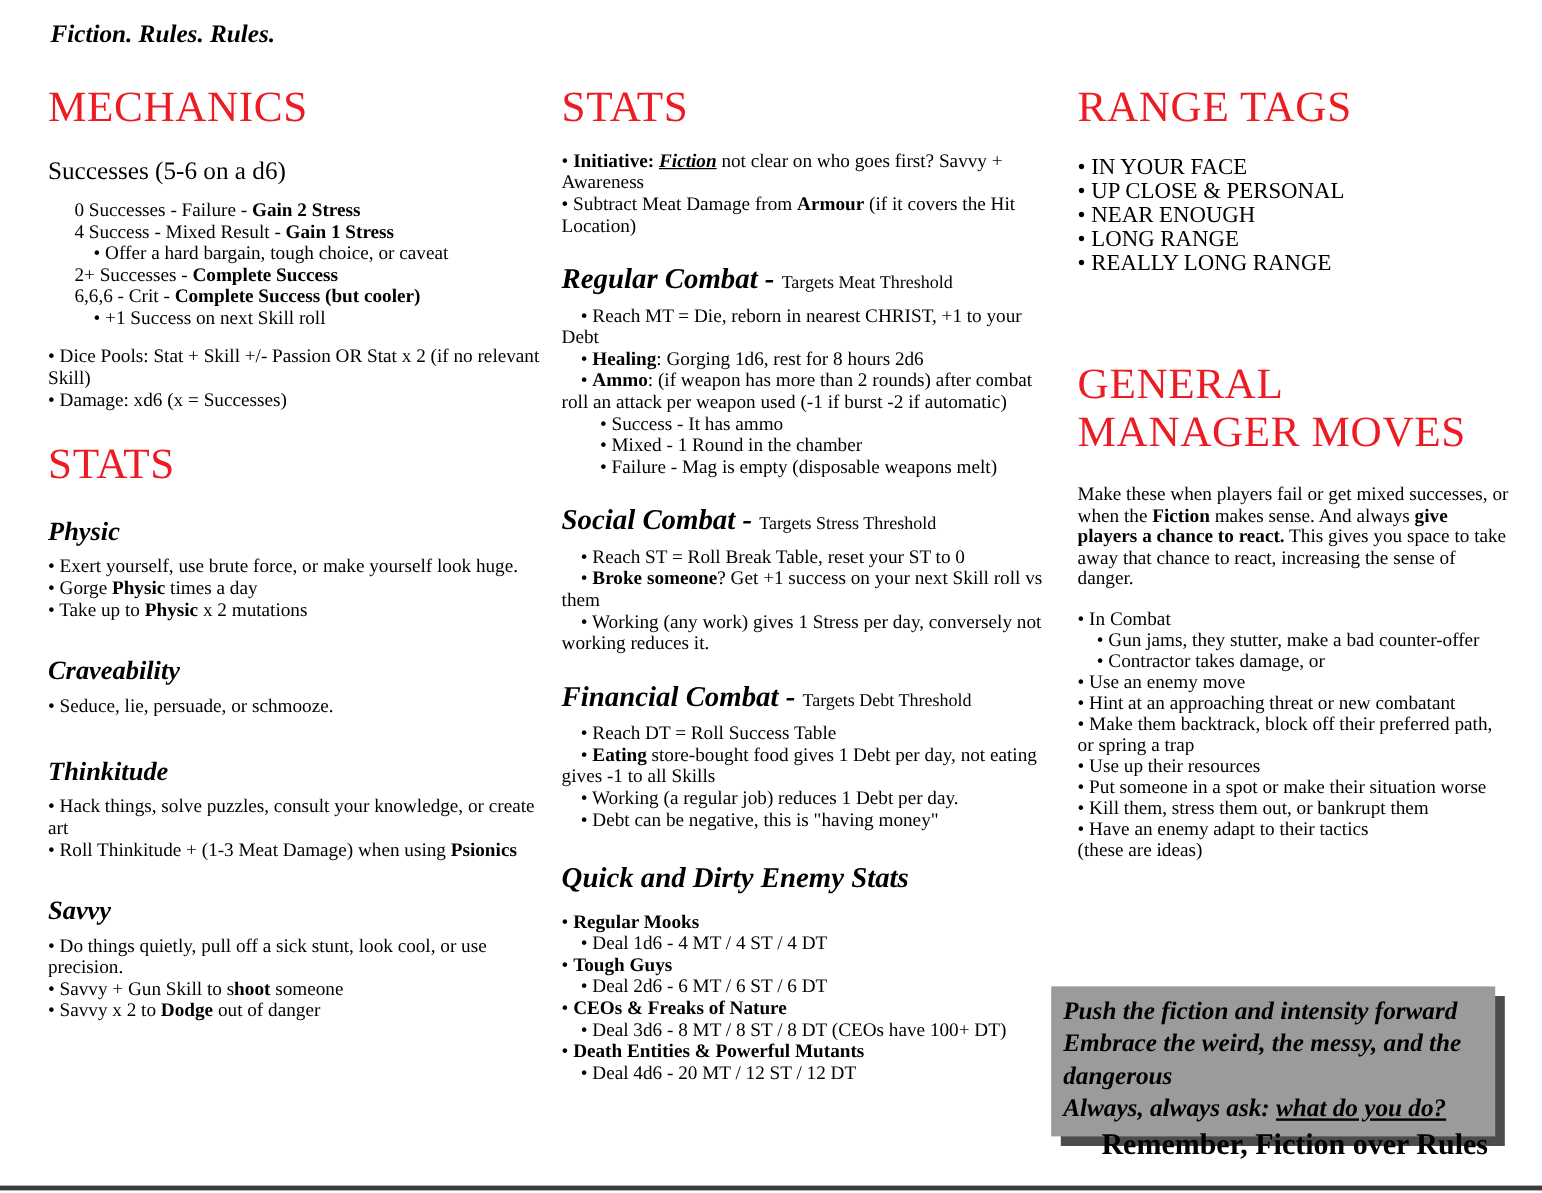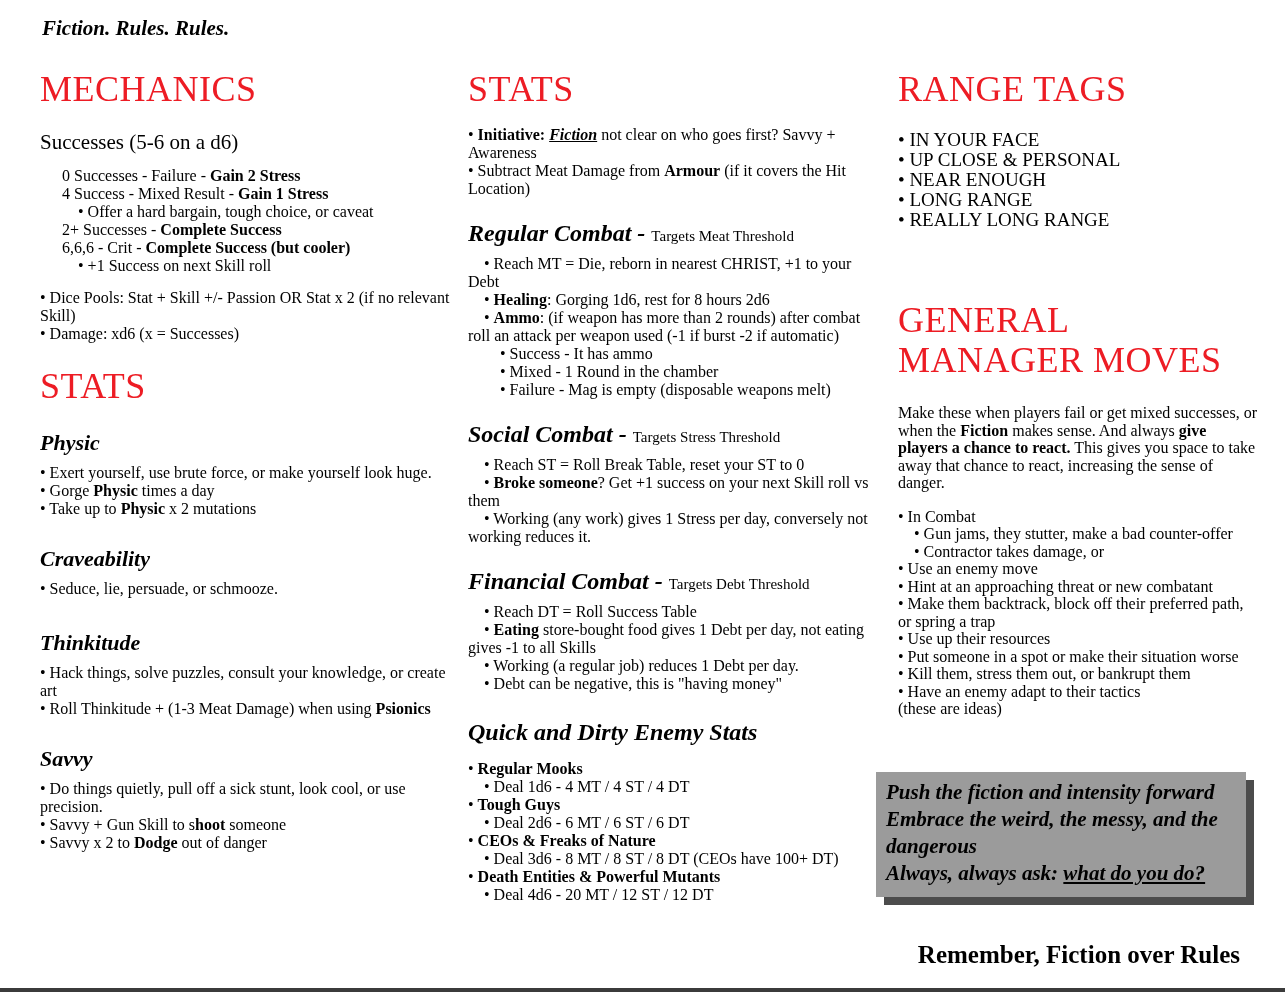--- a/index.html
+++ b/index.html
@@ -41,21 +41,21 @@
   .lines.gm-intro{line-height:17.5px;margin-top:24px;}
   .lines.gm-bullets{line-height:17.5px;margin-top:16px;}
   .line{min-height:1em;}
   .ind0{text-indent:0;}
   .ind1{text-indent:16px;}
   .ind2{text-indent:32px;}
   .b{font-weight:bold;}
   .i{font-style:italic;}
   .u{text-decoration:underline;}
   .principles-box{
-    position:absolute;left:876px;top:772px;width:370px;
+    position:absolute;left:876px;top:822px;width:370px;
     background:var(--box-bg);
     box-shadow:8px 8px 0 0 var(--box-shadow);
     padding:7px 10px 10px 10px;
     font-size:21px;font-weight:bold;font-style:italic;line-height:27px;
   }
   .footer-line{
     position:absolute;right:45px;top:941px;
     font-size:25px;font-weight:bold;
   }
   .bottom-bar{

